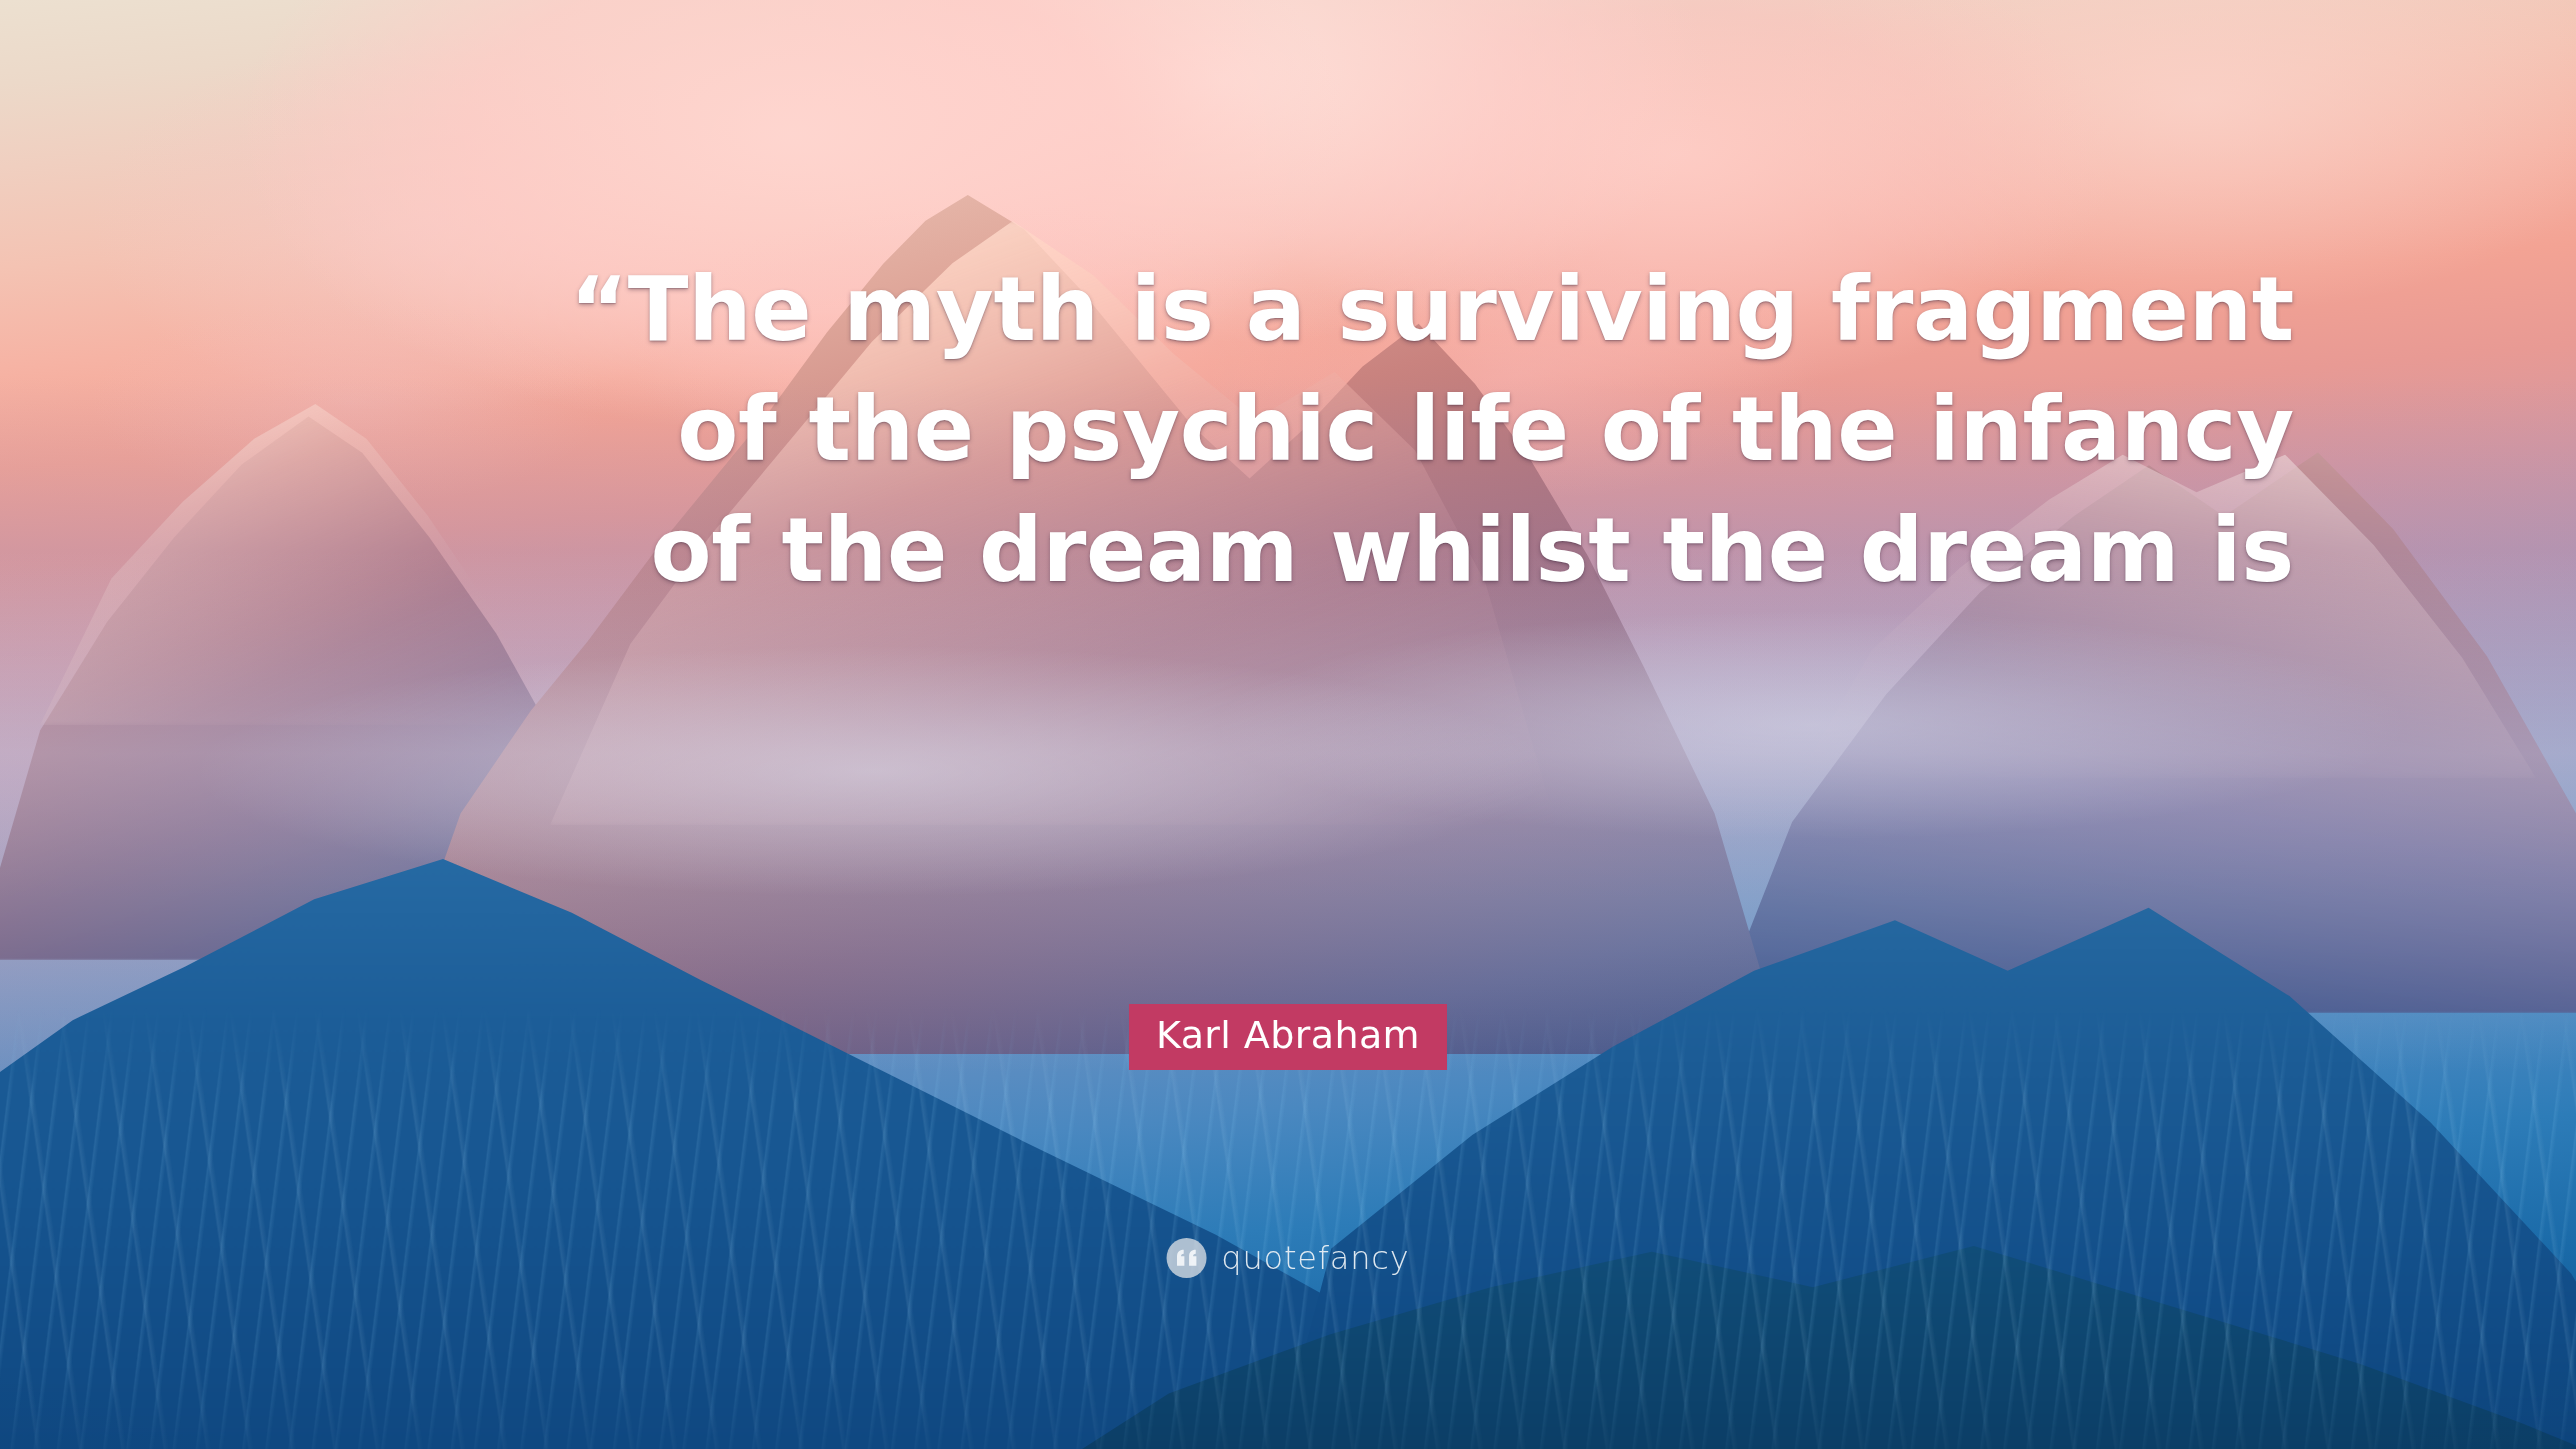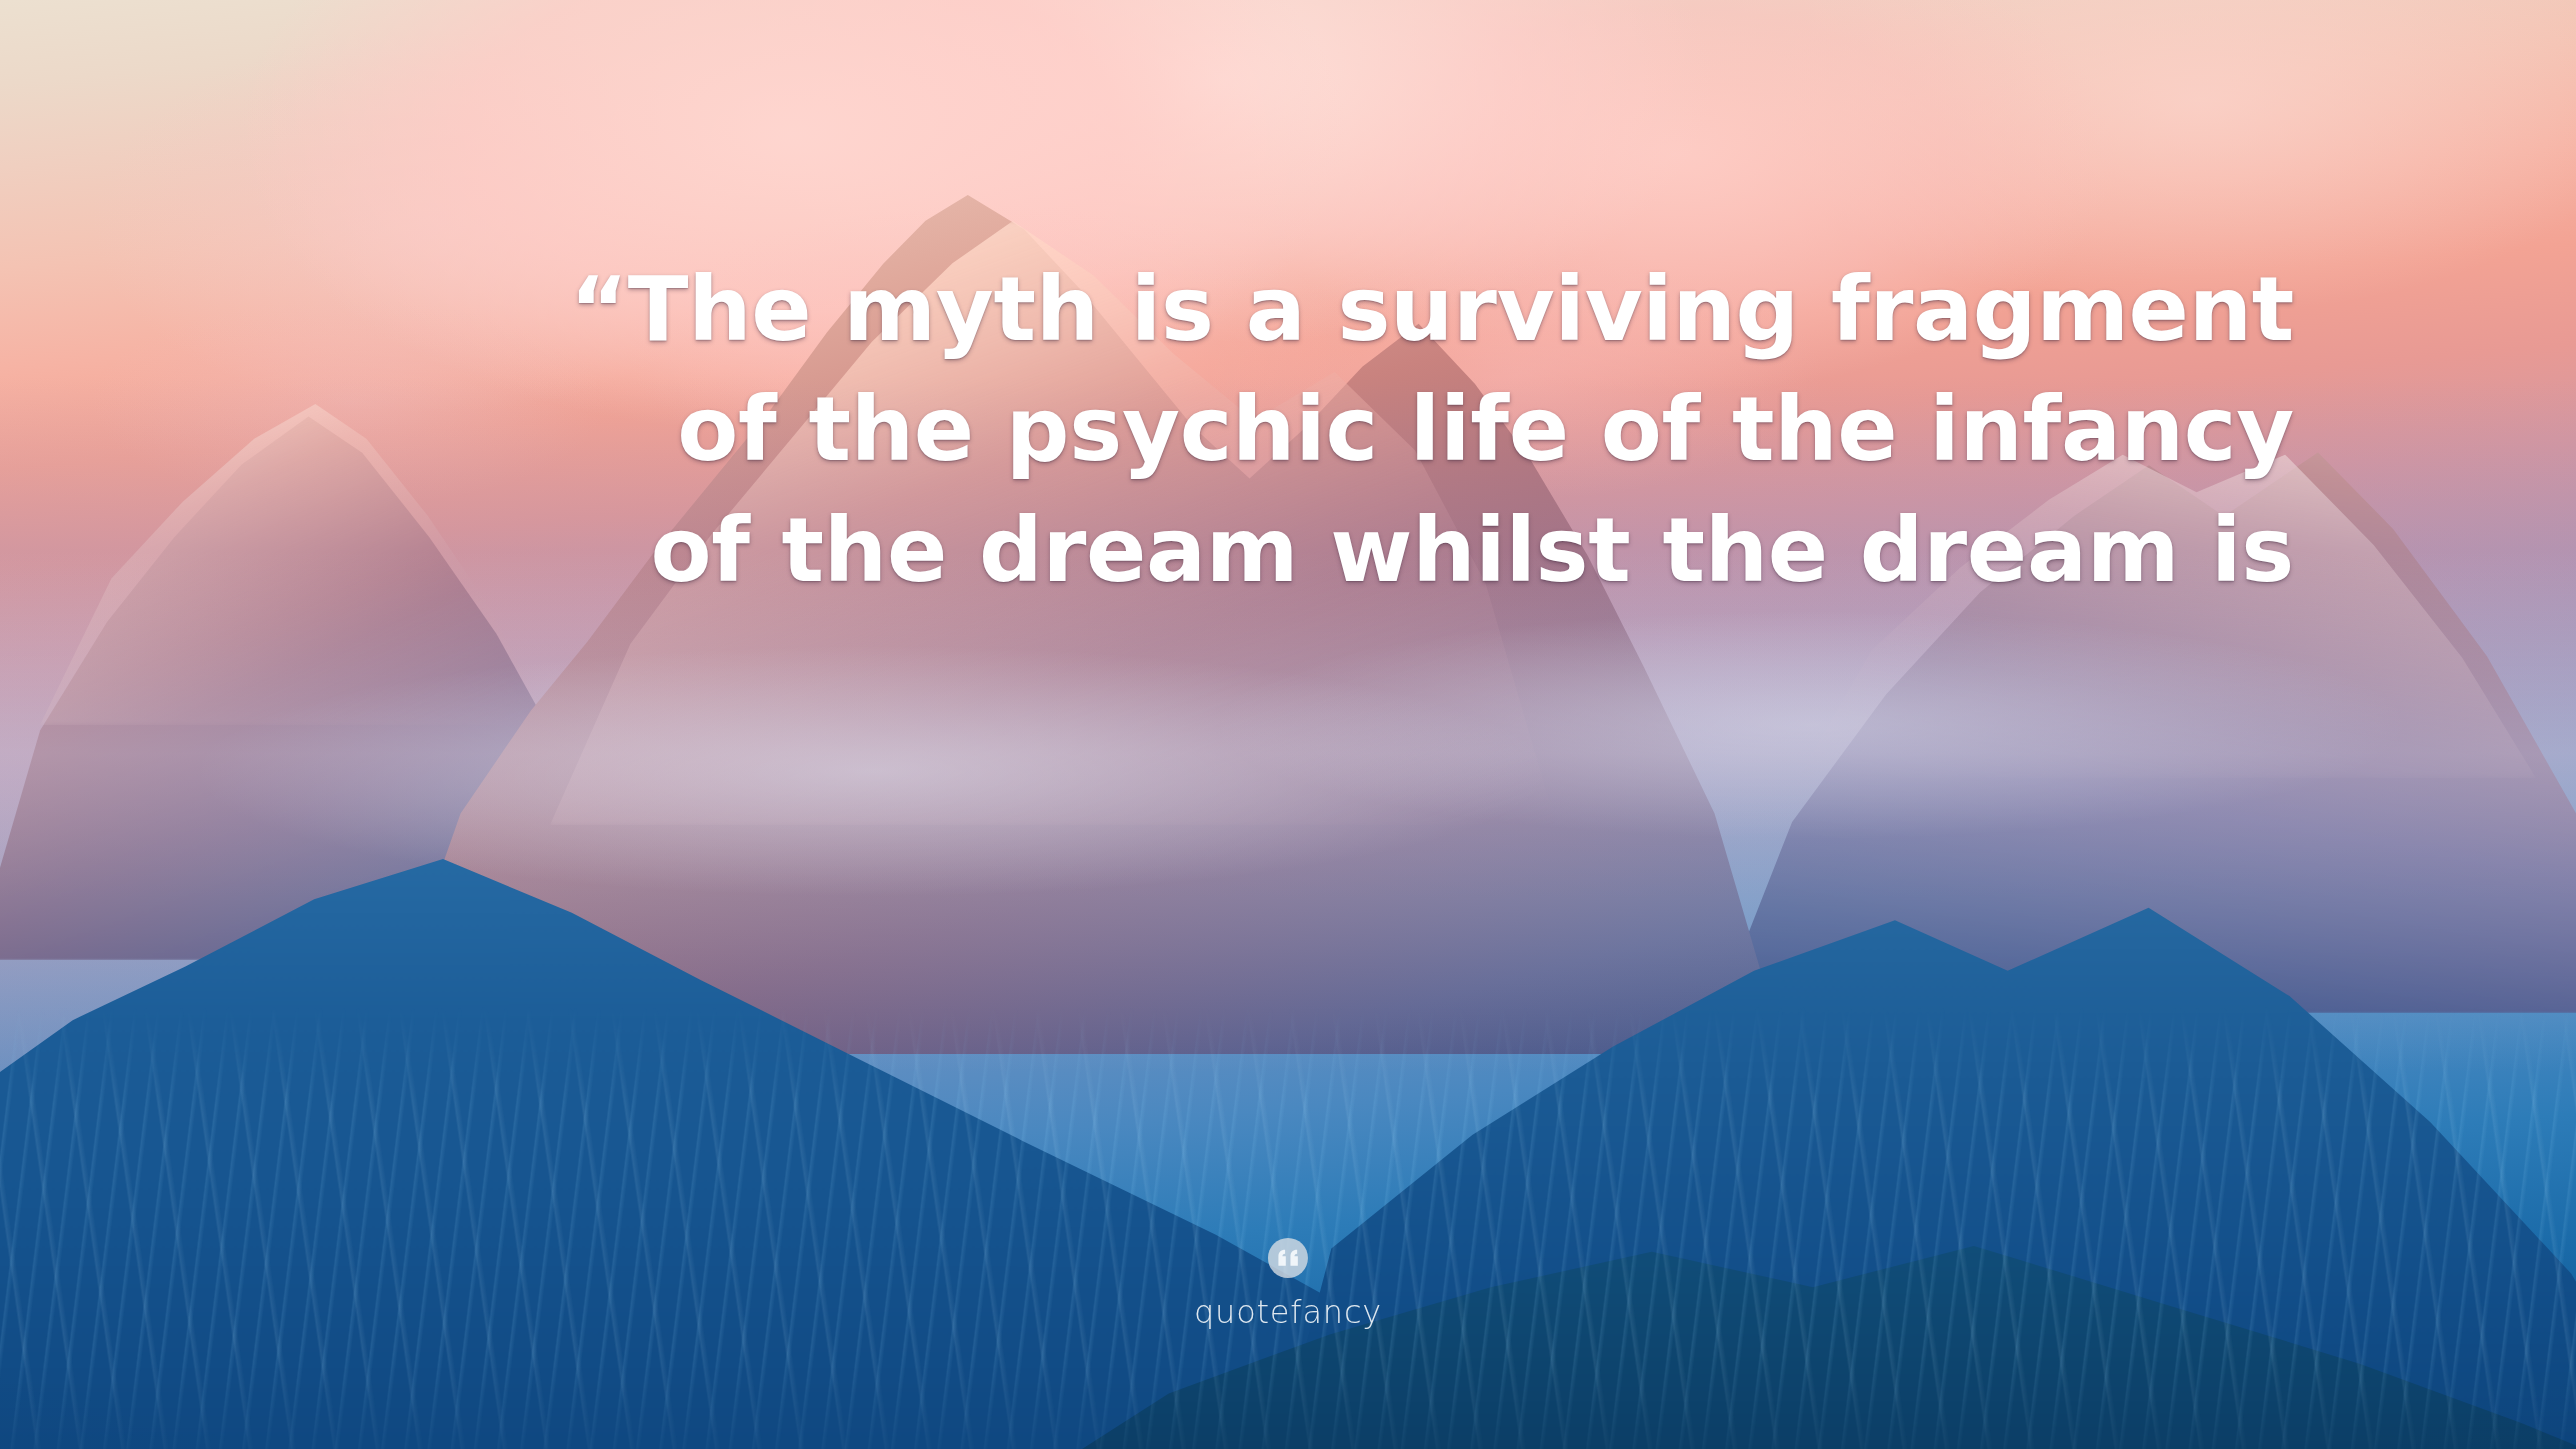--- a/index.html
+++ b/index.html
@@ -208,21 +208,20 @@
 
   .brand {
     position: absolute;
     left: 50%;
     transform: translateX(-50%);
     top: 1238px;
     display: flex;
     align-items: center;
     gap: 14.8px;
     opacity: .93;
-    flex-direction: column;
   }
   .brand-mark {
     width: 40px; height: 40px;
     border-radius: 50%;
     background: rgba(222,226,230,.82);
     display: flex;
     align-items: center;
     justify-content: center;
   }
   .brand-mark svg { display: block; }
@@ -259,20 +258,21 @@
   <div class="bg-layer vignette"></div>
 
   <div class="content">
 
     <blockquote class="quote-block">
       <p class="quote-text">“The myth is a surviving fragment</p>
       <p class="quote-text">of the psychic life of the infancy</p>
       <p class="quote-text">of the dream whilst the dream is</p>
     </blockquote>
 
+    <div class="author-badge">Karl Abraham</div>
 
     <div class="brand">
       <span class="brand-mark">
         <svg width="23" height="17.4" viewBox="0 0 34 26" aria-hidden="true">
           <path d="M2 25 V11 C2 4.5 5.5 1 12 1 V7 C9 7 8 8.5 8 11 H13 V25 Z" fill="#ffffff"></path>
           <path d="M20 25 V11 C20 4.5 23.5 1 30 1 V7 C27 7 26 8.5 26 11 H31 V25 Z" fill="#ffffff"></path>
         </svg>
       </span>
       <span class="brand-name">quotefancy</span>
     </div>

